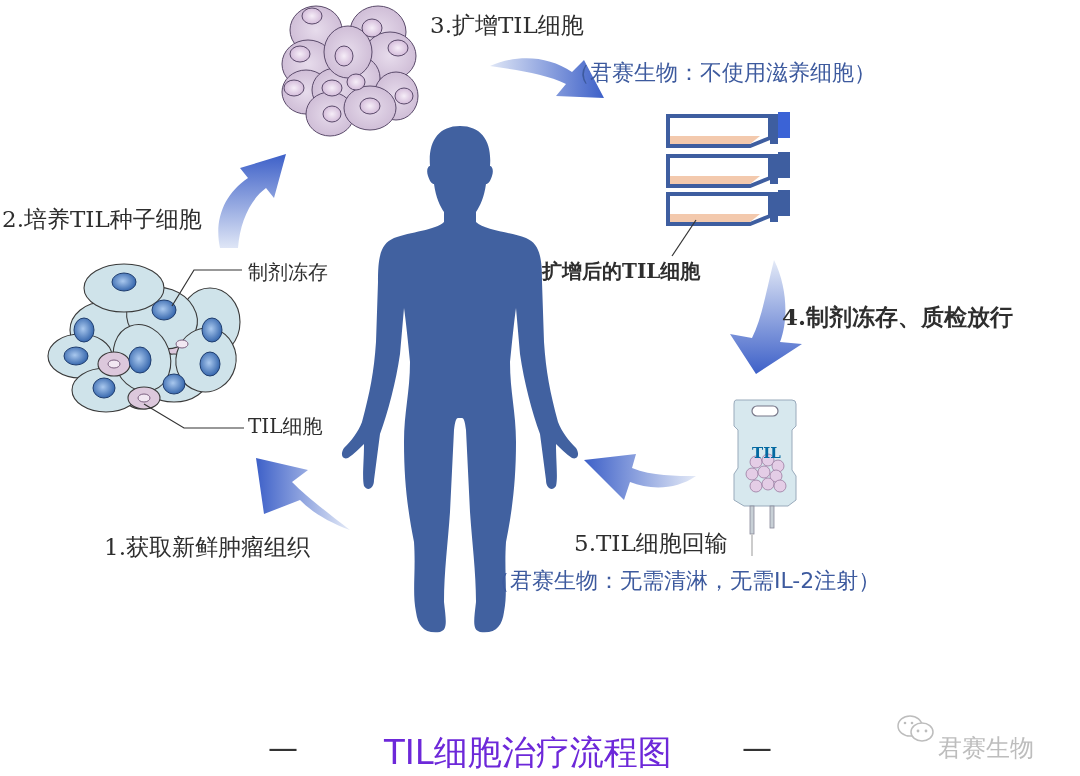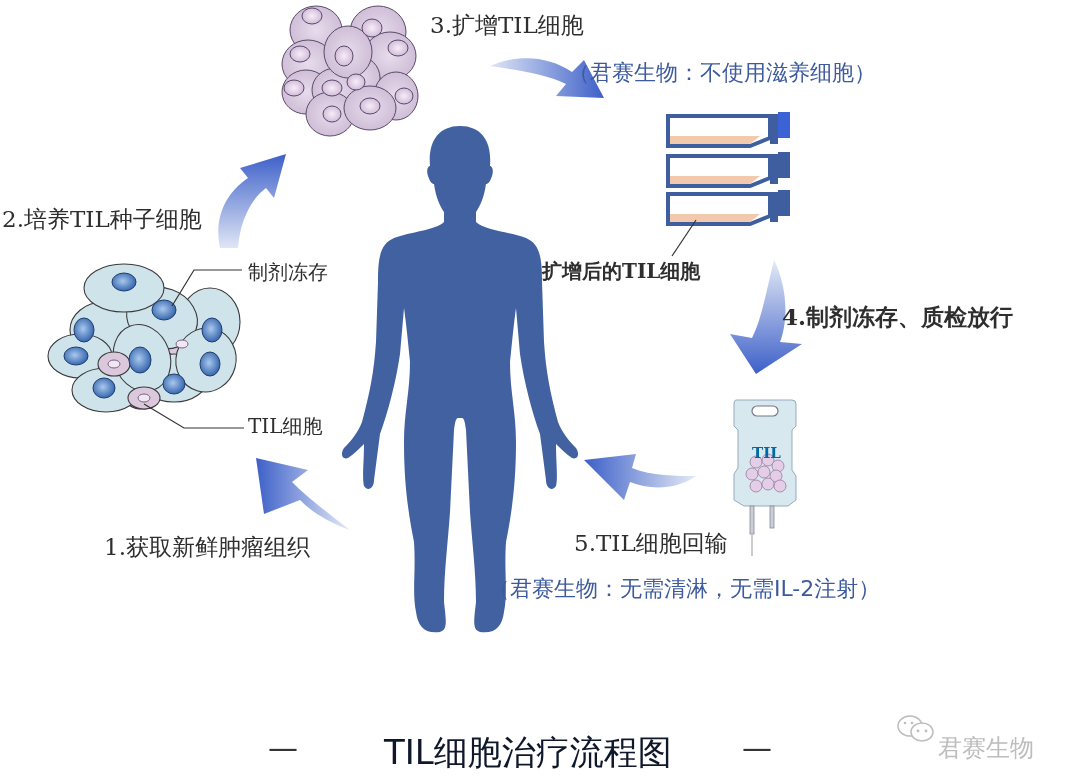--- a/index.html
+++ b/index.html
@@ -2,21 +2,21 @@
 <html><head>
 <meta charset="utf-8">
 <style>
   html, body { margin:0; padding:0; background:#ffffff; }
   body { width:1080px; height:776px; position:relative; overflow:hidden;
          font-family:"DejaVu Serif", "Liberation Serif", serif; color:#333; }
   .abs { position:absolute; }
   .label { font-size:23px; color:#2e2e2e; white-space:nowrap; }
   .label-sm { font-size:20px; color:#2e2e2e; white-space:nowrap; }
   .note { font-size:22px; color:#3d5a9e; white-space:nowrap; font-family:"DejaVu Sans", sans-serif; }
-  .title { font-size:34px; color:#0f172a; font-family:"DejaVu Sans", sans-serif; white-space:nowrap; }
+  .title { font-size:34px; color:#6d28d9; font-family:"DejaVu Sans", sans-serif; white-space:nowrap; }
   .dash { font-size:30px; color:#333; font-family:"DejaVu Sans", sans-serif; }
   .wm { font-size:24px; color:#bdbdbd; font-family:"DejaVu Sans", sans-serif; white-space:nowrap; }
   svg { position:absolute; overflow:visible; }
 </style>
 </head>
 <body>
 
 <svg width="0" height="0" style="position:absolute">
   <defs>
     <linearGradient id="arrowGradA" x1="0" y1="0" x2="1" y2="0">
@@ -205,21 +205,21 @@
   <span>4.</span><span>制剂冻存、质检放行</span>
 </div>
 
 <div class="abs label" style="left:104px;top:532px;">
   <span>1.</span><span>获取新鲜肿瘤组织</span>
 </div>
 
 <div class="abs label" style="left:550px;top:528px;margin-left:24px;">
   <span>5.</span><span>TIL细胞回输</span>
 </div>
-<div class="abs note" style="left:488px;top:566px;margin-top:8px;">（君赛生物：无需清淋，无需IL-2注射）</div>
+<div class="abs note" style="left:488px;top:566px;">（君赛生物：无需清淋，无需IL-2注射）</div>
 
 <div class="abs dash" style="left:268px;top:730px;">—</div>
 <div class="abs title" style="left:384px;top:730px;">TIL细胞治疗流程图</div>
 <div class="abs dash" style="left:742px;top:730px;">—</div>
 
 <svg style="left:896px;top:714px" width="40" height="30" viewBox="0 0 40 30">
   <ellipse cx="14" cy="12" rx="12" ry="10" fill="none" stroke="#bdbdbd" stroke-width="1.5"></ellipse>
   <ellipse cx="26" cy="18" rx="11" ry="9" fill="#fff" stroke="#bdbdbd" stroke-width="1.5"></ellipse>
   <circle cx="22" cy="17" r="1.4" fill="#bdbdbd"></circle>
     <circle cx="30" cy="17" r="1.4" fill="#bdbdbd"></circle>

